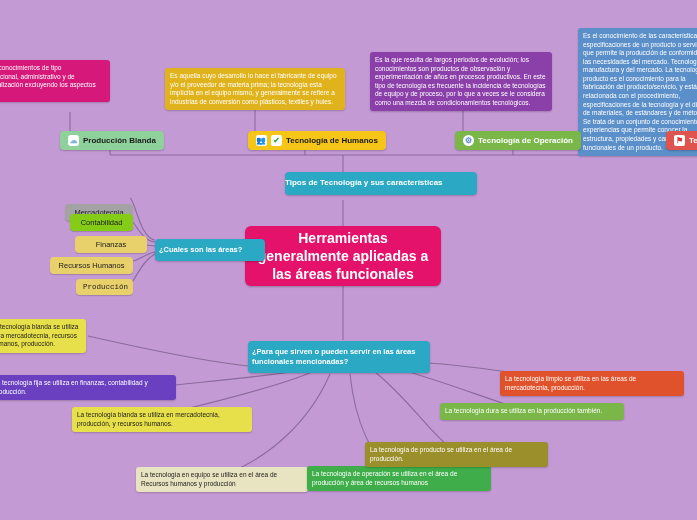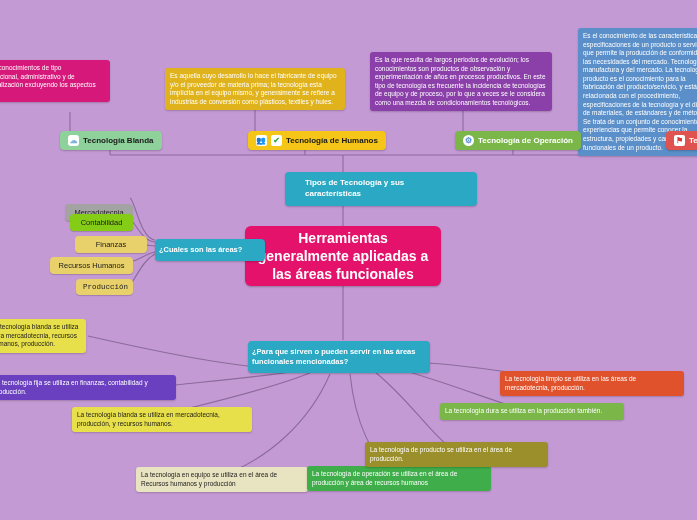--- a/index.html
+++ b/index.html
@@ -110,21 +110,21 @@
   }
   .title-node {
     position: absolute;
     box-sizing: border-box;
     background: #2aa8c4;
     color: #ffffff;
     font-size: 8px;
     font-weight: bold;
     line-height: 1.35;
     border-radius: 4px;
-    padding: 6px 20px;
+    padding: 6px 0;
     box-shadow: 0 1px 2px rgba(0,0,0,0.22);
   }
 </style>
 </head>
 <body>
 
 <svg id="canvas" viewBox="0 0 697 520">
   <g fill="none" stroke="#8a6b9b" stroke-width="1.1">
 
     <path d="M343 228 L343 200"></path>
@@ -165,21 +165,21 @@
 <div class="desc-box" style="left:-30px; top:60px; width:140px; background:#d6187a; color:#ffffff;">Son los conocimientos de tipo organizacional, administrativo y de comercialización excluyendo los aspectos técnicos.</div>
 
 <div class="desc-box" style="left:165px; top:68px; width:180px; background:#e0b31c; color:#ffffff;">Es aquella cuyo desarrollo lo hace el fabricante de equipo y/o el proveedor de materia prima; la tecnología esta implícita en el equipo mismo, y generalmente se refiere a industrias de conversión como plásticos, textiles y hules.</div>
 
 <div class="desc-box" style="left:370px; top:52px; width:182px; background:#8b3fa8; color:#ffffff;">Es la que resulta de largos periodos de evolución; los conocimientos son productos de observación y experimentación de años en procesos productivos. En este tipo de tecnología es frecuente la incidencia de tecnologías de equipo y de proceso, por lo que a veces se le considera como una mezcla de condicionamientos tecnológicos.</div>
 
 <div class="desc-box" style="left:578px; top:28px; width:142px; background:#5b8fc9; color:#ffffff;">Es el conocimiento de las características y especificaciones de un producto o servicio que permite la producción de conformidad a las necesidades del mercado. Tecnología de manufactura y del mercado. La tecnología del producto es el conocimiento para la fabricación del producto/servicio, y está relacionada con el procedimiento, especificaciones de la tecnología y el diseño de materiales, de estándares y de métodos. Se trata de un conjunto de conocimientos y experiencias que permite conocer la estructura, propiedades y características funcionales de un producto.</div>
 
 <div class="branch-node" style="position:absolute; left:60px; top:131px; background:#8ed19a;">
   <span class="icon-badge icon-cloud">☁</span>
-  <span class="lbl" style="color:#1b1b1b;">Tecnología Blanda</span>
+  <span class="lbl" style="color:#1b1b1b;">Producción Blanda</span>
 </div>
 
 <div class="branch-node" style="position:absolute; left:248px; top:131px; background:#f5c518;">
   <span class="icon-badge icon-people">👥</span>
   <span class="icon-badge icon-check">✔</span>
   <span class="lbl" style="color:#1b1b1b;">Tecnología de Humanos</span>
 </div>
 
 <div class="branch-node" style="position:absolute; left:455px; top:131px; background:#7ab648;">
   <span class="icon-badge icon-gear">⚙</span>

